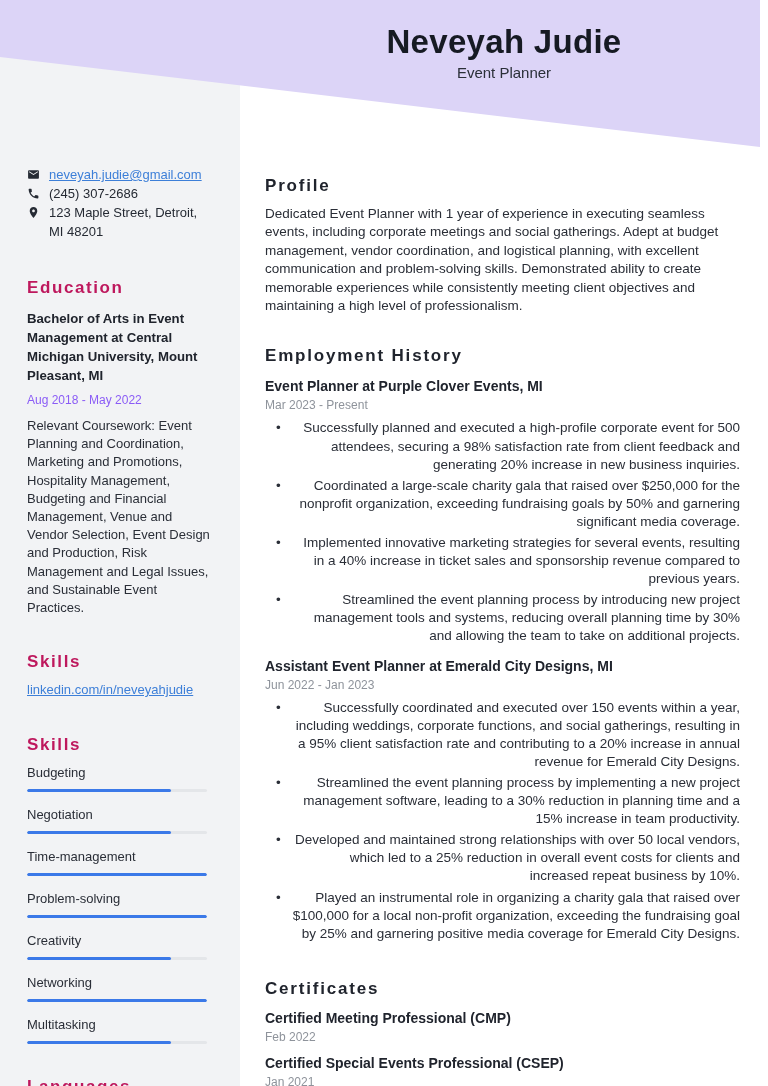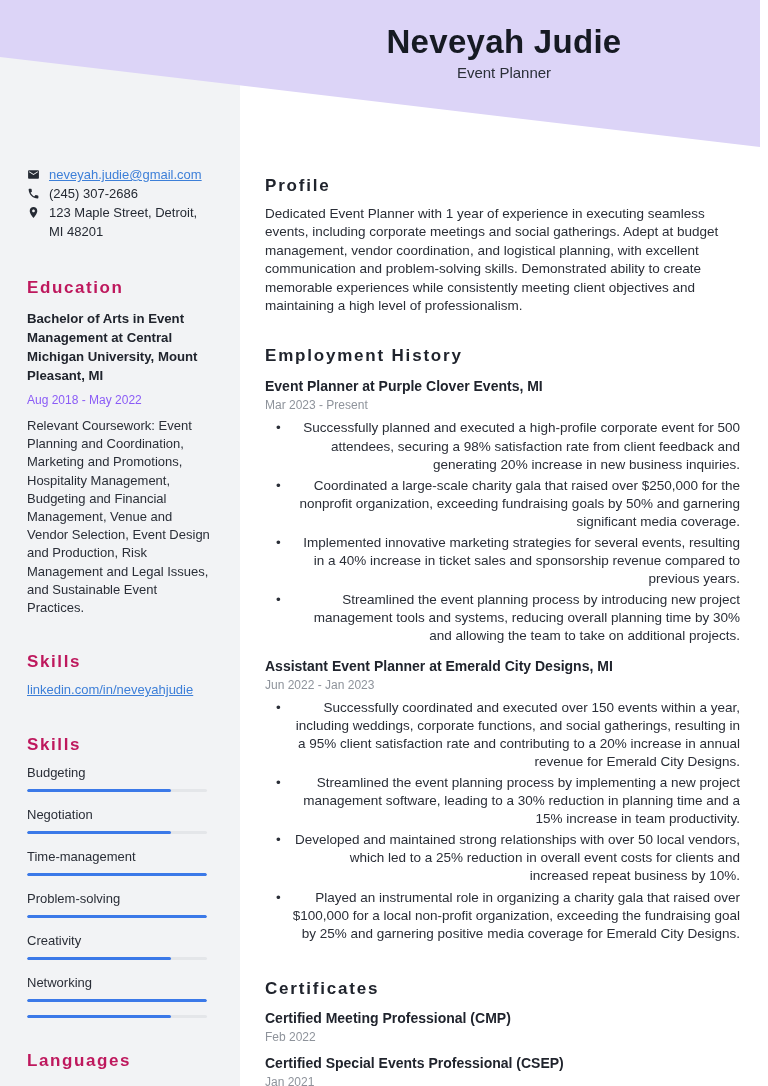--- a/index.html
+++ b/index.html
@@ -145,20 +145,21 @@
           <div class="meter-fill" style="width: 80%;"></div>
         </div>
     </div>
     <div class="meter-item">
       <div class="meter-label">Networking</div>
       <div class="meter-track">
           <div class="meter-fill" style="width: 100%;"></div>
         </div>
     </div>
     <div class="meter-item">
+      <div class="meter-label">Multitasking</div>
       <div class="meter-track">
           <div class="meter-fill" style="width: 80%;"></div>
         </div>
     </div>
 
     <div class="side-heading lang-heading">Languages</div>
 
     
     
 

